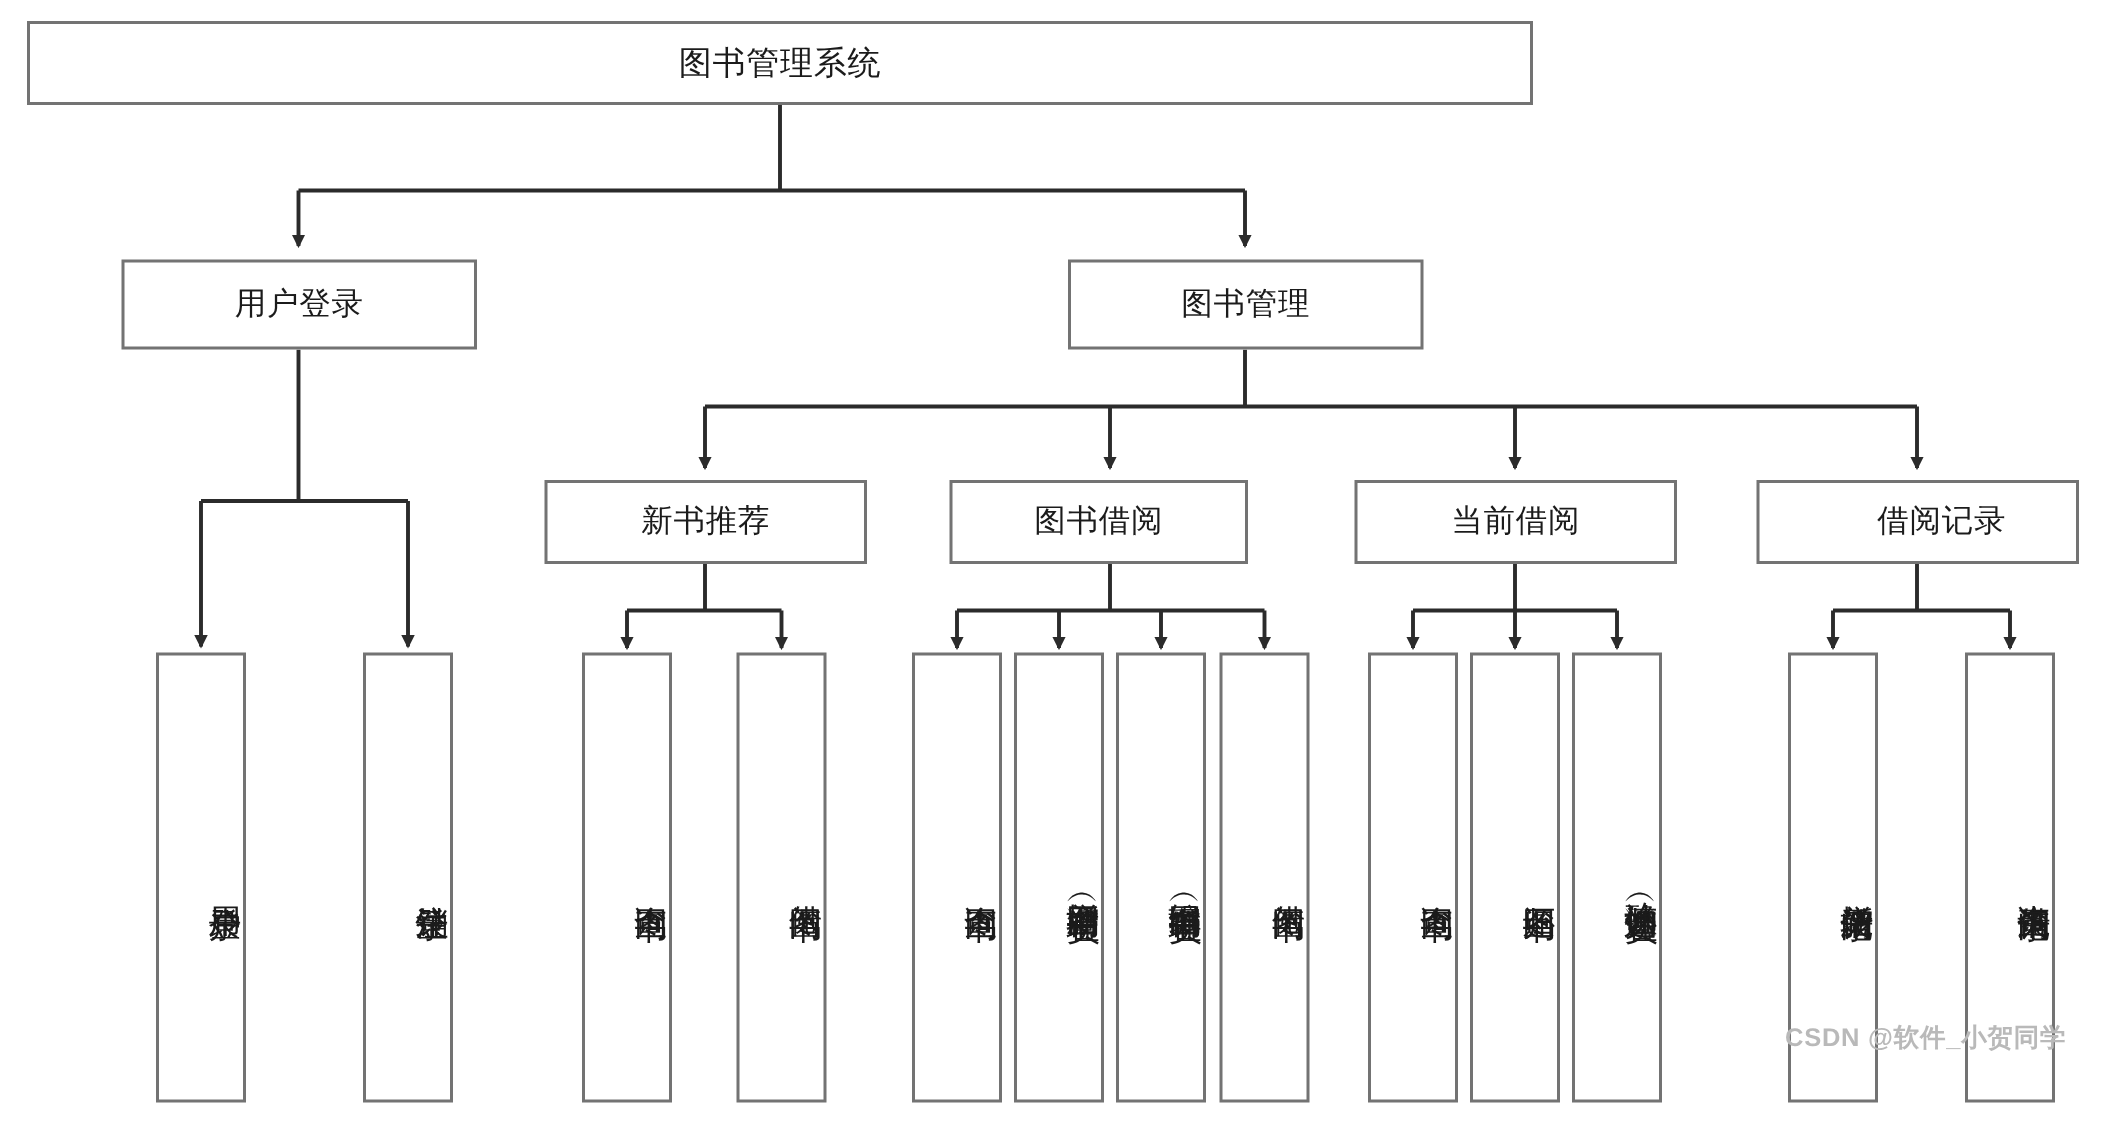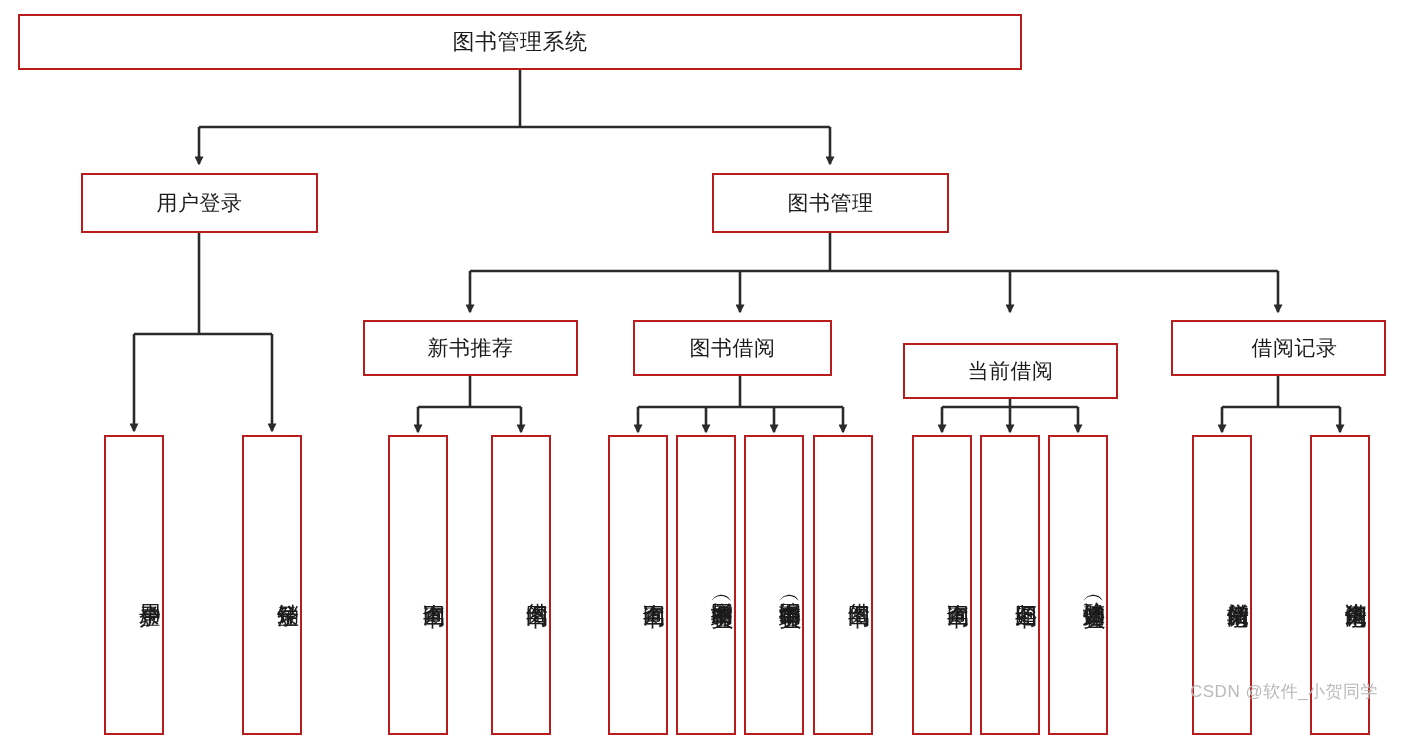--- a/index.html
+++ b/index.html
@@ -22,21 +22,21 @@
     position: absolute;
     left: 0;
     top: 0;
     width: 1405px;
     height: 747px;
     pointer-events: none;
   }
   .node {
     position: absolute;
     box-sizing: border-box;
-    border: 2px solid #b91c1c;
+    border: 2px solid #737373;
     background: #ffffff;
     color: #1b1b1b;
     display: flex;
     align-items: center;
     justify-content: center;
     text-align: center;
     z-index: 2;
   }
   .node.h {
     font-size: 21px;
@@ -130,21 +130,21 @@
     </g>
   </svg>
 
   <div class="node h root" style="left:18px; top:14px; width:1004px; height:56px;">图书管理系统</div>
 
   <div class="node h" style="left:81px; top:173px; width:237px; height:60px;">用户登录</div>
   <div class="node h" style="left:363px; top:320px; width:215px; height:56px;">新书推荐</div>
 
   <div class="node h" style="left:712px; top:173px; width:237px; height:60px;">图书管理</div>
   <div class="node h" style="left:633px; top:320px; width:199px; height:56px;">图书借阅</div>
-  <div class="node h" style="left:903px; top:320px; width:215px; height:56px;margin-top:23px;">当前借阅</div>
+  <div class="node h" style="left:903px; top:320px; width:215px; height:56px;">当前借阅</div>
   <div class="node h" style="left:1171px; top:320px; width:215px; height:56px;padding-left:32px;">借阅记录</div>
 
   <div class="node v" style="left:104px; top:435px; width:60px; height:300px;">
     <span class="vtext">用户登录</span>
   </div>
   <div class="node v" style="left:242px; top:435px; width:60px; height:300px;">
     <span class="vtext">注销登录</span>
   </div>
 
   <div class="node v" style="left:388px; top:435px; width:60px; height:300px;">
@@ -177,15 +177,15 @@
     <span class="vtext">确认归还（管理员）</span>
   </div>
 
   <div class="node v" style="left:1192px; top:435px; width:60px; height:300px;">
     <span class="vtext">新增借阅记录</span>
   </div>
   <div class="node v" style="left:1310px; top:435px; width:60px; height:300px;">
     <span class="vtext">查询借阅记录</span>
   </div>
 
-  <div class="watermark" style="left:1190px; top:680px;">CSDN @软件_小贺同学</div>
+  <div class="watermark" style="left:1190px; top:680px;font-weight:bold;">CSDN @软件_小贺同学</div>
 
 </div>
 
 </body></html>

